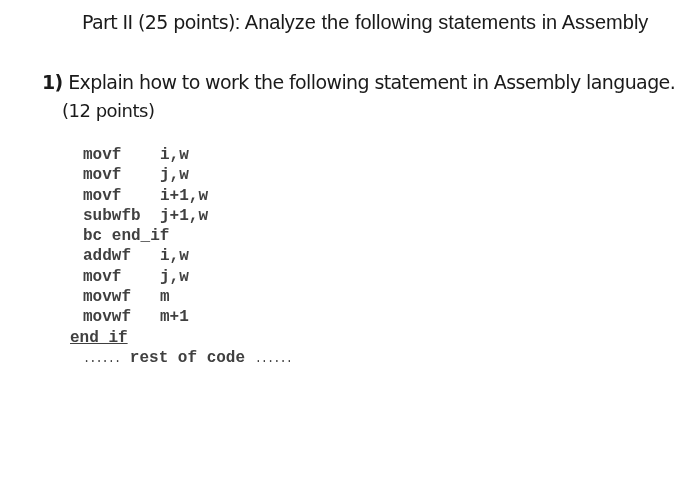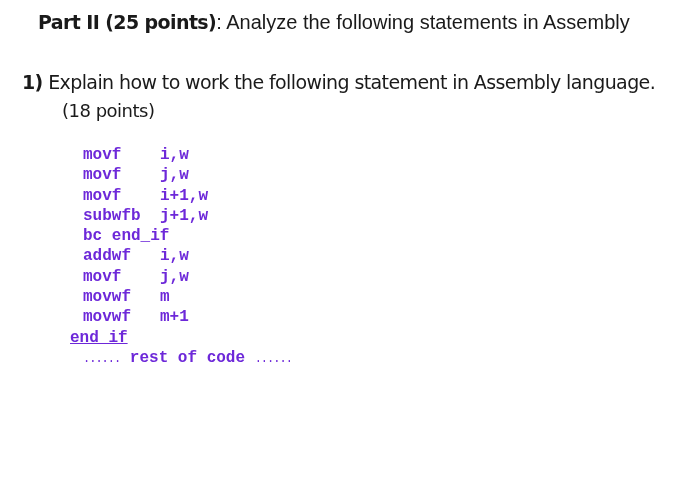--- a/index.html
+++ b/index.html
@@ -2,49 +2,49 @@
 <html><head>
   <meta charset="utf-8">
   <style>
     html, body { margin: 0; padding: 0; background: #ffffff; }
     body { width: 700px; height: 484px; position: relative; overflow: hidden; color: #1a1a1a; }
     .heading {
       position: absolute; left: 38px; top: 8px; width: 640px;
       font-family: "DejaVu Sans", sans-serif; font-size: 19px; line-height: 28px;
       letter-spacing: -0.6px;
     }
-    .heading .bold { font-weight: bold; }
+    .heading .bold { font-weight: normal; margin-left: 44px; }
     .heading .arial { font-family: "Liberation Sans", sans-serif; letter-spacing: 0; font-size: 20px; }
     .line { white-space: nowrap; }
-    .q1 { position: absolute; left: 22px; top: 68px; font-family: "DejaVu Sans", sans-serif; font-size: 19px; line-height: 28px; letter-spacing: -0.6px; white-space: nowrap; }
+    .q1 { position: absolute; left: 42px; top: 68px; font-family: "DejaVu Sans", sans-serif; font-size: 19px; line-height: 28px; letter-spacing: -0.6px; white-space: nowrap; }
     .q1 .num { font-weight: bold; }
     .points { position: absolute; left: 62px; top: 100px; font-family: "DejaVu Sans", sans-serif; font-size: 18px; letter-spacing: -0.5px; }
     .code {
       position: absolute; left: 83px; top: 145px;
       font-family: "Liberation Mono", monospace; font-weight: bold; font-size: 16px; line-height: 20.3px;
-      color: #6d28d9;
+      color: #404040;
     }
     .code-line { white-space: pre; height: 20.3px; }
     .code-line .op { display: inline-block; width: 77px; }
     .code-line.label { margin-left: -13px; text-decoration: underline; }
     .code-line.rest .dots { font-weight: normal; font-size: 12px; letter-spacing: -1px; }
   </style>
 </head>
 <body>
 
 <div class="heading">
   <div class="line">
     <span class="bold">Part II (25 points)</span><span class="arial">: </span><span class="arial">Analyze the following statements in Assembly</span>
   </div>
 </div>
 
 <div class="q1">
   <span class="num">1)</span><span> Explain how to work the following statement in Assembly language.</span>
 </div>
-<div class="points">(18 points)</div>
+<div class="points">(12 points)</div>
 
 <div class="code">
   <div class="code-line"><span class="op">movf</span><span>i,w</span></div>
   <div class="code-line"><span class="op">movf</span><span>j,w</span></div>
   <div class="code-line"><span class="op">movf</span><span>i+1,w</span></div>
   <div class="code-line"><span class="op">subwfb</span><span>j+1,w</span></div>
   <div class="code-line"><span>bc end_if</span><span></span></div>
   <div class="code-line"><span class="op">addwf</span><span>i,w</span></div>
   <div class="code-line"><span class="op">movf</span><span>j,w</span></div>
   <div class="code-line"><span class="op">movwf</span><span>m</span></div>

